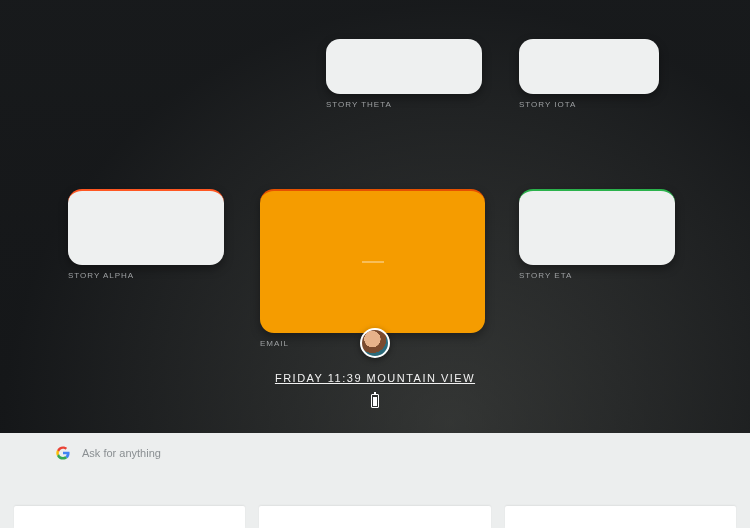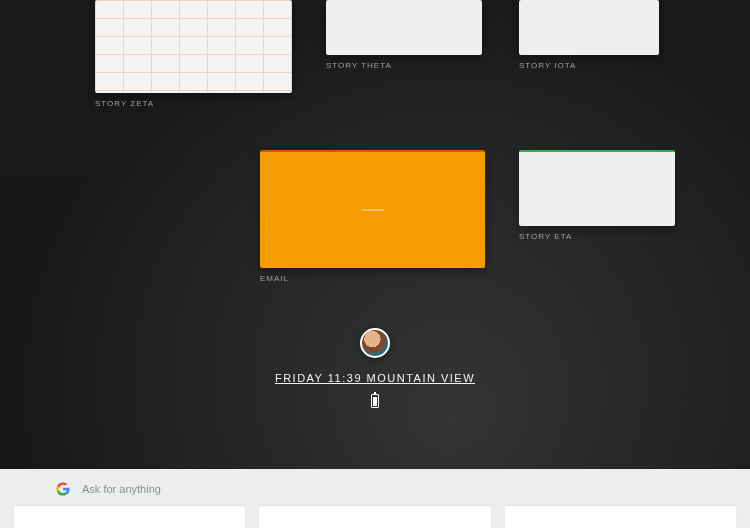--- a/index.html
+++ b/index.html
@@ -7,43 +7,44 @@
   .wall {
     position: relative;
     width: 750px; height: 528px;
     background:
       radial-gradient(ellipse at 60% 80%, rgba(70,72,68,0.55), rgba(20,22,24,0.9) 70%),
       linear-gradient(180deg,#3a3d3e 0%, #2b2d2e 35%, #1f2123 70%, #17191b 100%);
   }
   .card {
     position: absolute;
     background: #eef0f0;
-    border-radius: 2px;
+    border-radius: 14px;
     box-shadow: 0 4px 10px rgba(0,0,0,0.35);
+    margin-top: 39px;
   }
   .card-label {
     position: absolute;
     left: 0; top: 100%;
     margin-top: 6px;
     font-size: 8px;
     letter-spacing: 1px;
     color: #9da0a2;
     font-weight: 500;
   }
   
   .zeta { left: 95px; top: 0px; width: 197px; height: 93px;
     background:
       linear-gradient(#f6cfc9 1px, transparent 1px) 0 0/100% 18px,
       linear-gradient(90deg,#f6cfc9 1px, transparent 1px) 0 0/28px 100%,
       #f4f4f3;
   }
   .theta { left: 326px; top: 0px; width: 156px; height: 55px; }
   .iota  { left: 519px; top: 0px; width: 140px; height: 55px; }
   .alpha { left: 68px;  top: 150px; width: 156px; height: 76px; border-top: 2px solid #ff5722; }
-  .email { left: 260px; top: 150px; width: 225px; height: 118px; background:#f59c00; border-top:2px solid #e65100;}
+  .email { left: 260px; top: 150px; width: 225px; height: 144px; background:#f59c00; border-top:2px solid #e65100;}
   .email::after{
     content:""; position:absolute; left:50%; top:50%;
     width:22px; height:2px; background:rgba(255,255,255,0.35);
     transform: translate(-50%,-50%);
   }
   .eta   { left: 519px; top: 150px; width: 156px; height: 76px; border-top: 2px solid #2bb24c; padding-left: 28px; }
 
   .avatar {
     position:absolute; left:50%; top:328px; transform:translateX(-50%);
     width:30px; height:30px; border-radius:50%;
@@ -62,51 +63,51 @@
   }
   .battery::before{
     content:""; position:absolute; left:2px; right:2px; top:-3px; height:2px; background:#fff;
   }
   .battery::after{
     content:""; position:absolute; left:1px; right:1px; bottom:1px; height:9px; background:#fff;
   }
 
   
   .panel {
-    position:absolute; left:0; right:0; bottom:0; height:59px;
+    position:absolute; left:0; right:0; bottom:0; height:95px;
     background:#eceeee;
   }
   .searchbar {
     position:absolute; left:0; right:0; top:0; height:40px;
     display:flex; align-items:center; gap:12px; padding:0 56px;
   }
   .glogo { width:14px; height:14px; position:relative; }
   .glogo svg { width:14px; height:14px; display:block; }
   .search-text { color:#8a8f92; font-size:11px; }
   .feed {
     position:absolute; left:0; right:0; bottom:0; height:22px;
     display:flex; gap:14px; padding:0 14px;
   }
   .feed-card { flex:1; background:#fff; border-radius:2px 2px 0 0; box-shadow:0 -1px 2px rgba(0,0,0,0.06); }
 </style>
 </head>
 <body>
 
 <div class="wall">
 
-  <div class="card zeta">
-    <div class="card-label">STORY ZETA</div>
-  </div>
   <div class="card theta">
     <div class="card-label">STORY THETA</div>
   </div>
   <div class="card iota">
     <div class="card-label">STORY IOTA</div>
   </div>
 
+  <div class="card alpha">
+    <div class="card-label">STORY ALPHA</div>
+  </div>
   <div class="card email">
     <div class="card-label">EMAIL</div>
   </div>
   <div class="card eta">
     <div class="card-label">STORY ETA</div>
   </div>
 
   <div class="avatar"></div>
   <div class="clockline">FRIDAY 11:39 MOUNTAIN VIEW</div>
   <div class="battery"></div>

